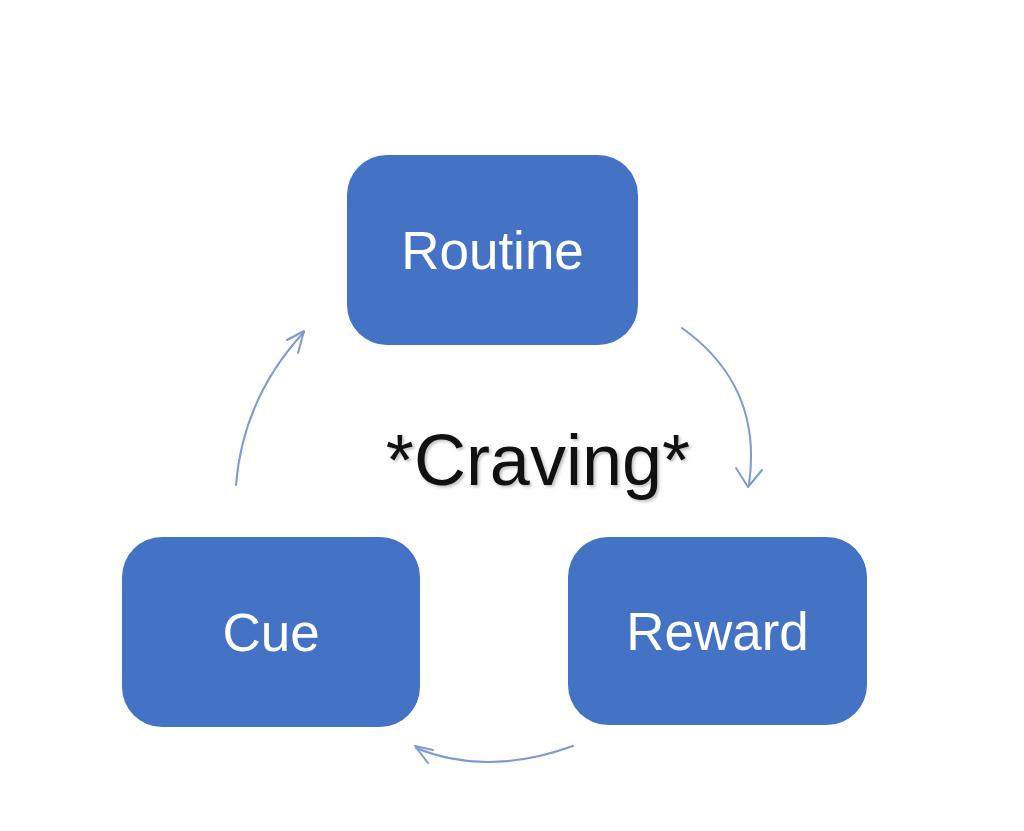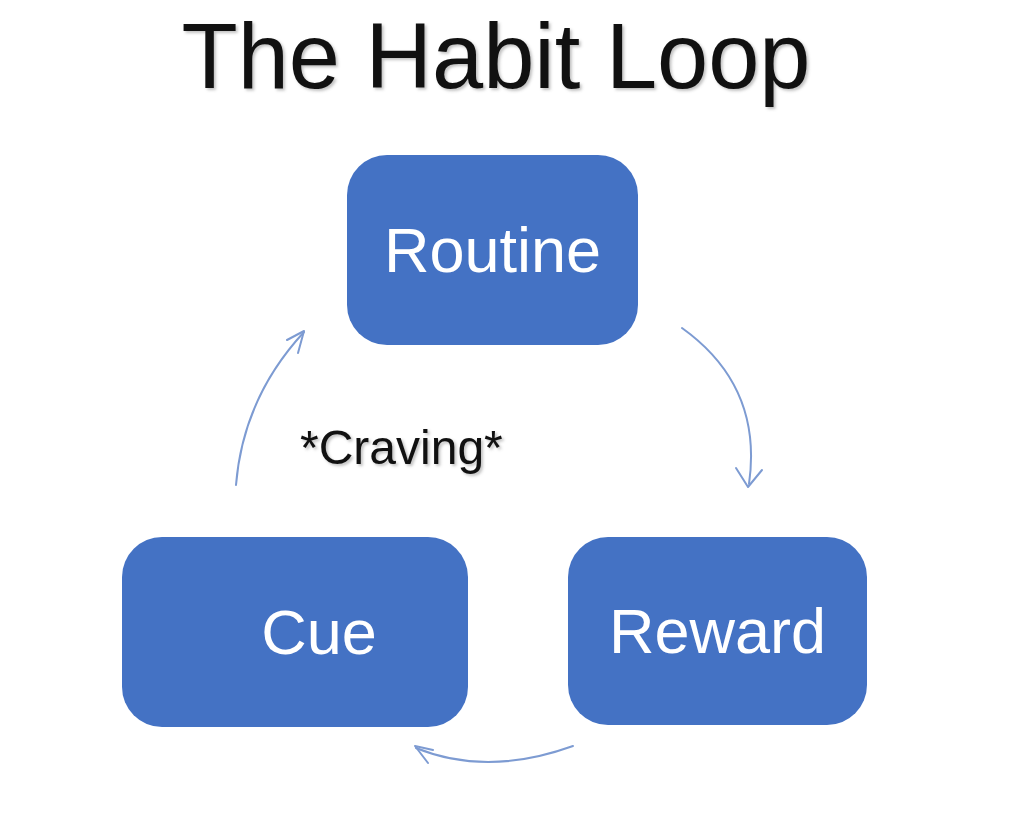--- a/index.html
+++ b/index.html
@@ -27,34 +27,34 @@
   .node {
     position: absolute;
     background: var(--node-fill, #4472c4);
     border-radius: 40px;
     display: flex;
     align-items: center;
     justify-content: center;
   }
   .node-label {
     color: var(--node-text, #ffffff);
-    font-size: 63px;
+    font-size: 53px;
     font-weight: 400;
     white-space: nowrap;
   }
   .node-routine { left: 347px; top: 155px; width: 291px; height: 190px; }
-  .node-cue     { left: 122px; top: 537px; width: 298px; height: 190px; padding-left: 48px; }
+  .node-cue     { left: 122px; top: 537px; width: 298px; height: 190px; }
   .node-reward  { left: 568px; top: 537px; width: 299px; height: 188px; }
   .center-label {
     position: absolute;
     top: 424px;
     left: 300px;
     width: 390px;
-    text-align: left;
-    font-size: 48px;
+    text-align: right;
+    font-size: 72px;
     line-height: 1;
     font-weight: 500;
     color: var(--title-text, #111111);
     text-shadow: 2px 2px 3px rgba(80,80,80,0.35);
     white-space: nowrap;
   }
   .arrows-layer {
     position: absolute;
     inset: 0;
     pointer-events: none;
@@ -65,21 +65,20 @@
     stroke-width: 2;
     stroke-linecap: round;
     stroke-linejoin: round;
   }
 </style>
 </head>
 <body>
 
 <div class="stage">
 
-  <div class="diagram-title">The Habit Loop</div>
 
   <svg class="arrows-layer" width="1024" height="831" viewBox="0 0 1024 831">
 
     <g>
       <path class="arrow" d="M 682 328 Q 763 386 749 484"></path>
       <path class="arrow" d="M 736 468 L 748 487 M 762 470 L 748 487"></path>
     </g>
 
     <g>
       <path class="arrow" d="M 573 746 Q 487 777 416 748"></path>

